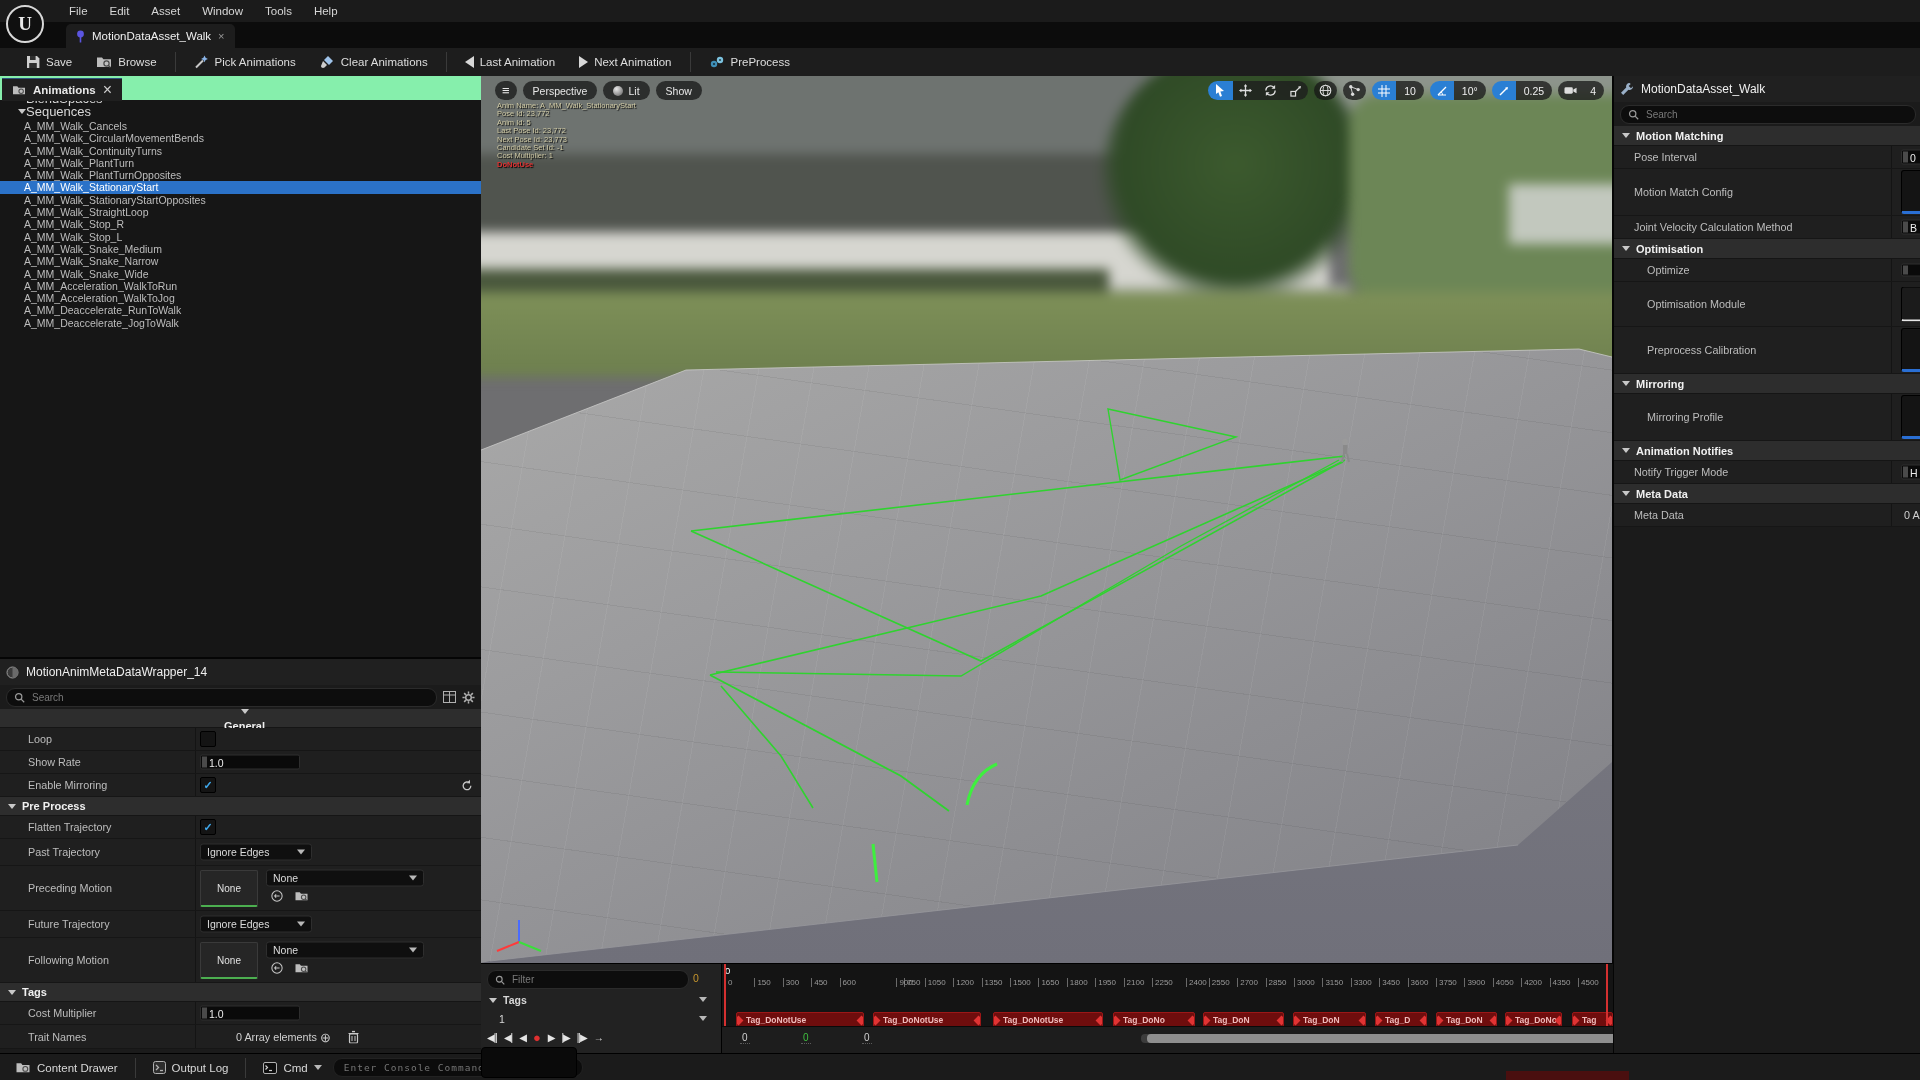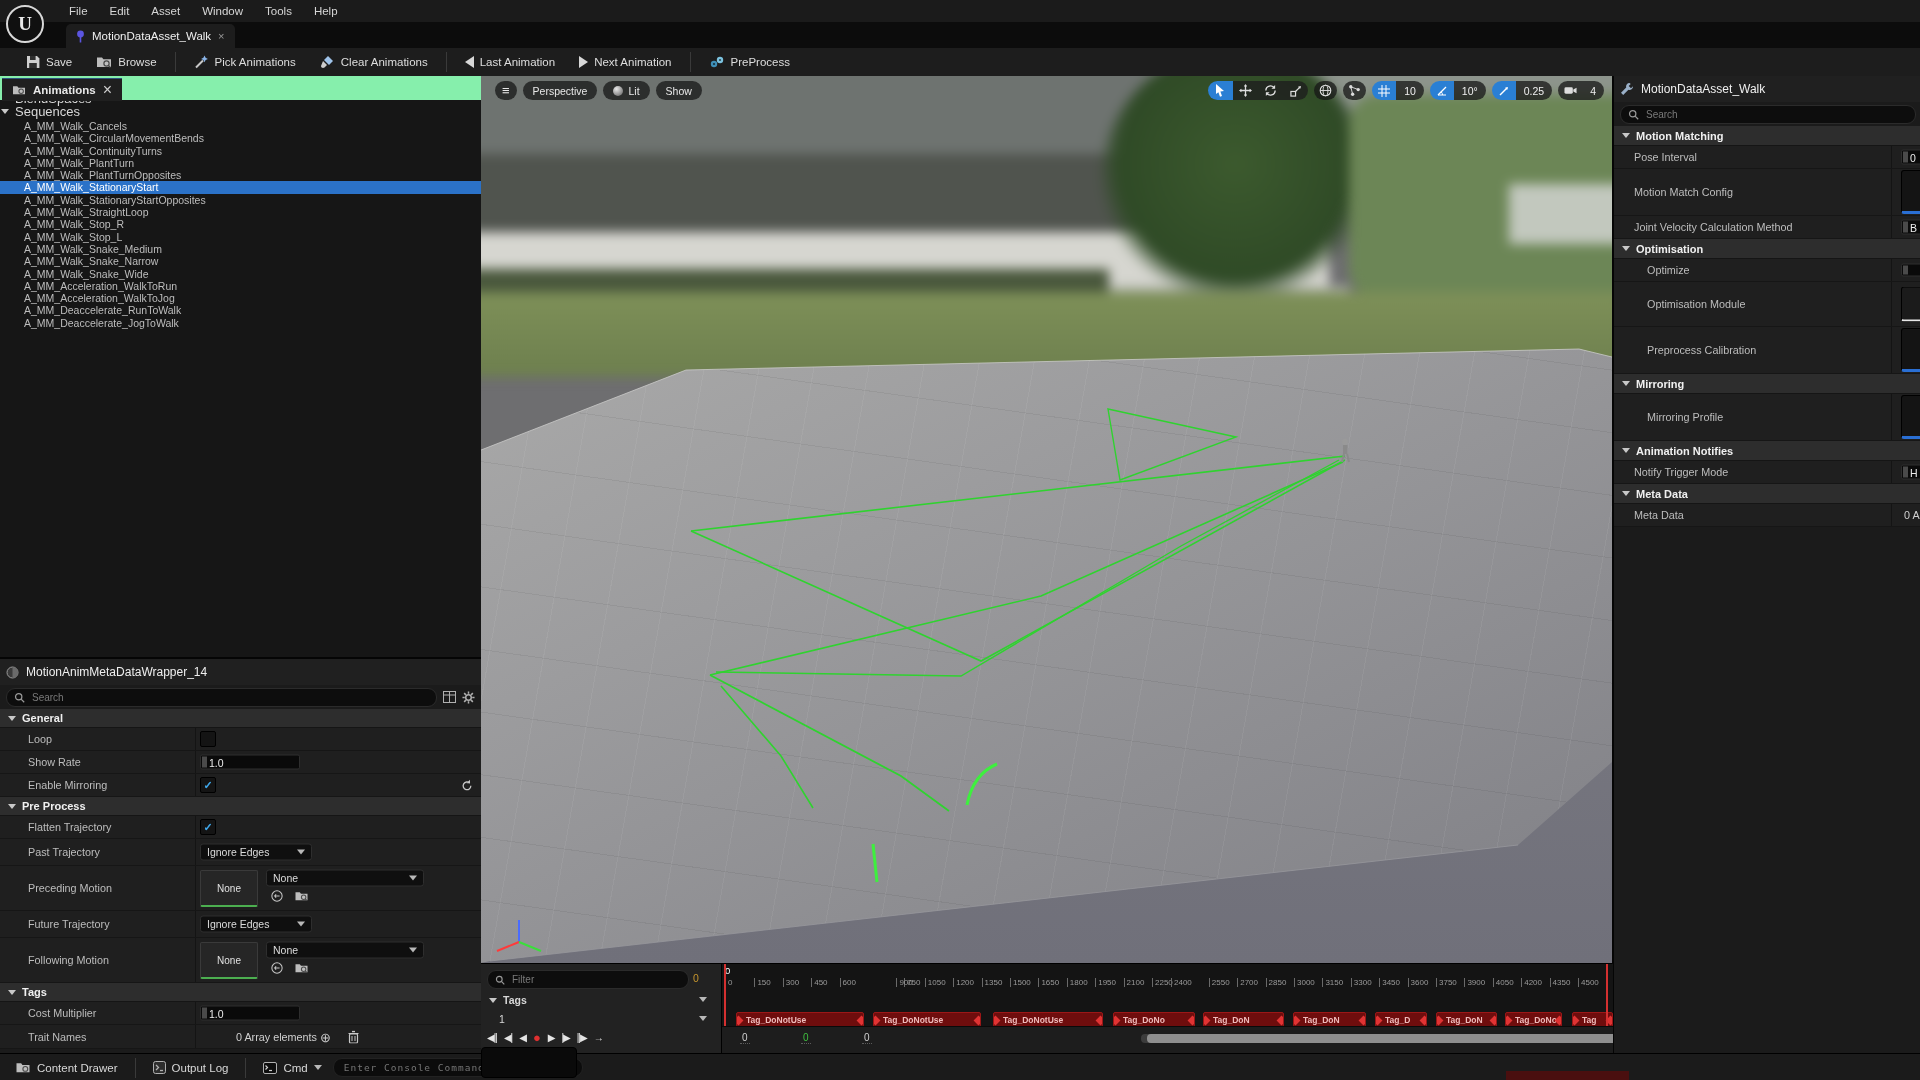--- a/index.html
+++ b/index.html
@@ -25,21 +25,21 @@
   .tb-btn{display:flex;align-items:center;gap:6px;font-size:11.5px;color:#dedede;padding:0 12px;height:100%;}
   .tb-sep{width:1px;height:20px;background:#3a3a3a;margin:0 6px;}
   .tri-l{width:0;height:0;border-top:6px solid transparent;border-bottom:6px solid transparent;border-right:9px solid #d8d8d8;}
   .tri-r{width:0;height:0;border-top:6px solid transparent;border-bottom:6px solid transparent;border-left:9px solid #d8d8d8;}
   
   #left-panel{position:absolute;left:0;top:76px;width:481px;height:581px;background:#161616;border-right:1px solid #000;}
   #anim-tabrow{position:absolute;left:0;top:0;width:100%;height:24px;background:#86efac;}
   #anim-tab{position:absolute;left:2px;top:2px;height:22px;background:#1f1f1f;border-top:1px solid #2e547e;
             display:flex;align-items:center;gap:7px;padding:0 10px;}
   #anim-tab .t-label{font-size:11.5px;color:#e8e8e8;font-weight:bold;}
-  .sec-head{display:flex;align-items:center;gap:6px;font-size:13px;color:#d8d8d8;padding-left:1px;}
+  .sec-head{display:flex;align-items:center;font-size:13px;color:#d8d8d8;padding-left:18px;}
   #anim-list{position:absolute;left:0;top:44px;width:100%;}
   .anim-item{font-size:10.5px;color:#bdbdbd;height:12.3px;line-height:12.3px;padding-left:24px;white-space:nowrap;}
   .anim-item.selected{background:#2b72c8;color:#fff;}
   .tri{width:0;height:0;border-left:4px solid transparent;border-right:4px solid transparent;border-top:5px solid #c8c8c8;}
   
   #details-panel{position:absolute;left:0;top:657px;width:481px;height:396px;background:#1b1b1b;
                  border-top:2px solid #050505;border-right:1px solid #000;overflow:hidden;}
   .d-header{height:26px;display:flex;align-items:center;gap:7px;padding-left:6px;background:#202020;}
   .d-header .t-label{font-size:12px;color:#efefef;}
   .searchrow{height:24px;display:flex;align-items:center;padding:0 6px;gap:6px;background:#1b1b1b;}
@@ -300,21 +300,21 @@
               <line x1="11" y1="7" x2="13.5" y2="7"></line>
               <line x1="2.3" y1="2.3" x2="4.2" y2="4.2"></line>
               <line x1="9.8" y1="9.8" x2="11.7" y2="11.7"></line>
               <line x1="11.7" y1="2.3" x2="9.8" y2="4.2"></line>
               <line x1="2.3" y1="11.7" x2="4.2" y2="9.8"></line>
             </g>
           </svg>
         </span>
     </div>
     <div id="details-rows">
-        <div class="psec" style="height: 18px;">
+        <div class="psec" style="height: 18px; flex-direction: column;">
           <span class="tri"></span>
           <span>General</span>
         </div>
         <div class="prow" style="height: 22px;">
           <span class="plabel" style="left: 28px;">Loop</span>
           <div class="vdiv" style="left: 195px;"></div>
           <div class="cb" style="left: 200px;"></div>
         </div>
         <div class="prow" style="height: 22px;">
           <span class="plabel" style="left: 28px;">Show Rate</span>
@@ -576,20 +576,30 @@
         <div class="snapic dark">
             <svg width="13" height="11" viewBox="0 0 14 11">
               <rect x="0.5" y="2" width="9" height="7" rx="1.5" fill="#ddd"></rect>
               <path d="M10 4.5l3.5-2v6l-3.5-2z" fill="#ddd"></path>
             </svg>
           </div>
         <div class="snapval">4</div>
       </div>
     </div>
 
+    <div id="vp-overlay">
+        <div>Anim Name: A_MM_Walk_StationaryStart</div>
+        <div>Pose Id: 23,772</div>
+        <div>Anim Id: 5</div>
+        <div>Last Pose Id: 23,772</div>
+        <div>Next Pose Id: 23,773</div>
+        <div>Candidate Set Id: -1</div>
+        <div>Cost Multiplier: 1</div>
+        <div class="warn">DoNotUse</div>
+      </div>
   </div>
 
   <div id="right-panel">
     <div class="d-header">
       <span class="ic">
           <svg width="14" height="14" viewBox="0 0 14 14">
             <path d="M9.5 1a3.5 3.5 0 00-3.3 4.6L1 10.8 3.2 13l5.2-5.2A3.5 3.5 0 0013 4.3l-2 2-2.3-2.3 2-2A3.5 3.5 0 009.5 1z" fill="#9ab0c8"></path>
           </svg>
         </span>
       <span class="t-label">MotionDataAsset_Walk</span>
@@ -719,21 +729,21 @@
           <span class="tick" style="left: 174.4px;">900</span>
           <span class="tick" style="left: 202.8px;">1050</span>
           <span class="tick" style="left: 231.2px;">1200</span>
           <span class="tick" style="left: 259.6px;">1350</span>
           <span class="tick" style="left: 288px;">1500</span>
           <span class="tick" style="left: 316.4px;">1650</span>
           <span class="tick" style="left: 344.8px;">1800</span>
           <span class="tick" style="left: 373.2px;">1950</span>
           <span class="tick" style="left: 401.6px;">2100</span>
           <span class="tick" style="left: 430px;">2250</span>
-          <span class="tick" style="left: 449px; text-align: center;">2400</span>
+          <span class="tick" style="left: 464px; text-align: center;">2400</span>
           <span class="tick" style="left: 486.8px;">2550</span>
           <span class="tick" style="left: 515.2px;">2700</span>
           <span class="tick" style="left: 543.6px;">2850</span>
           <span class="tick" style="left: 572px;">3000</span>
           <span class="tick" style="left: 600.4px;">3150</span>
           <span class="tick" style="left: 628.8px;">3300</span>
           <span class="tick" style="left: 657.2px;">3450</span>
           <span class="tick" style="left: 685.6px;">3600</span>
           <span class="tick" style="left: 714px;">3750</span>
           <span class="tick" style="left: 742.4px;">3900</span>

